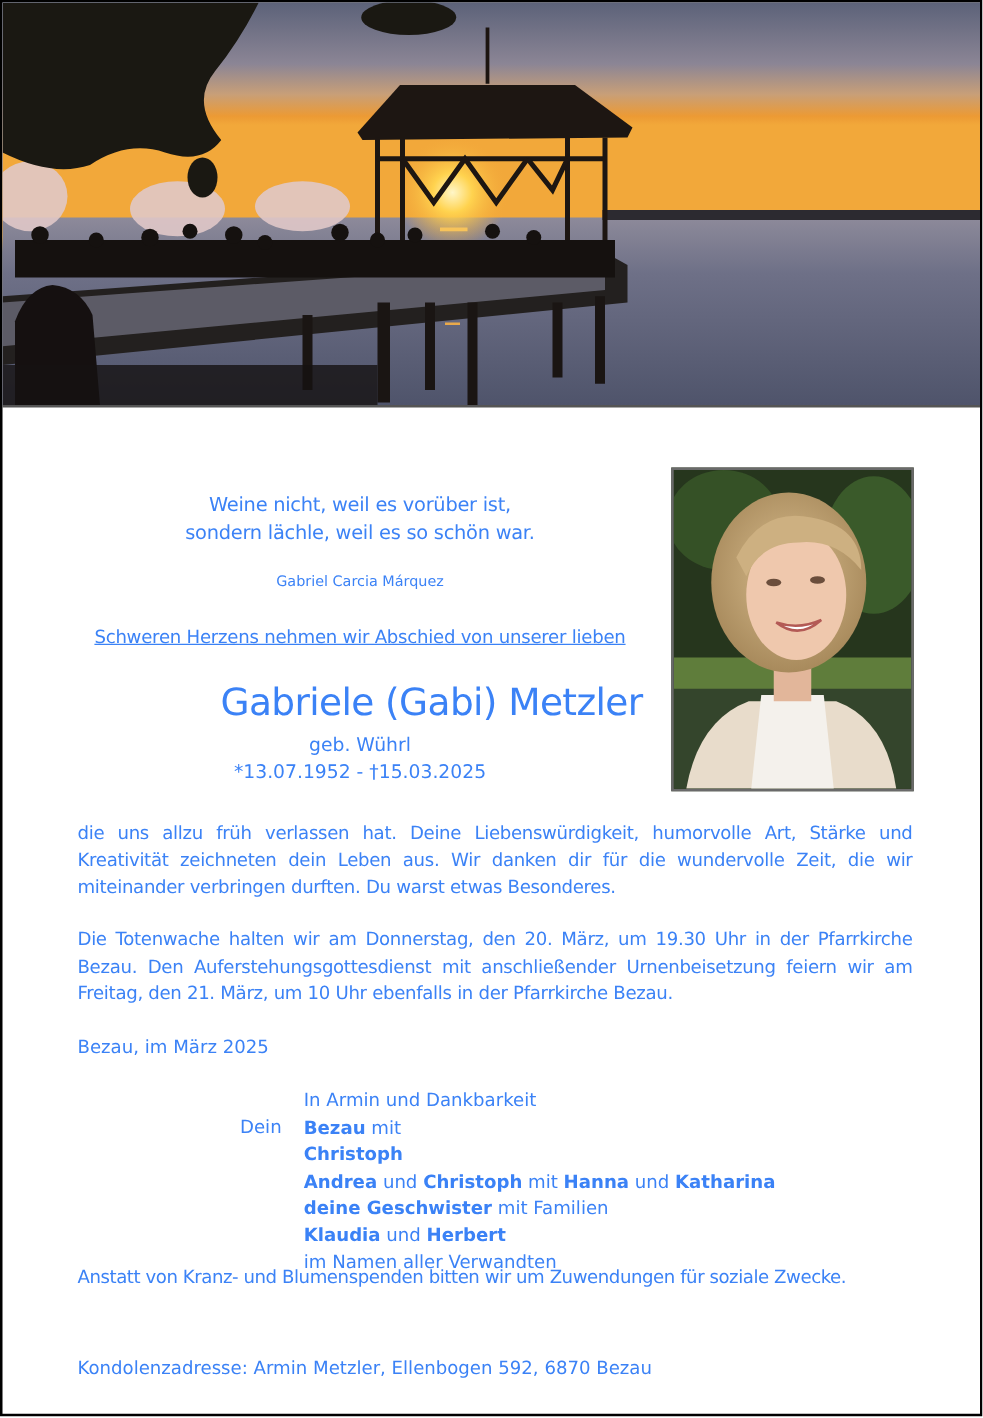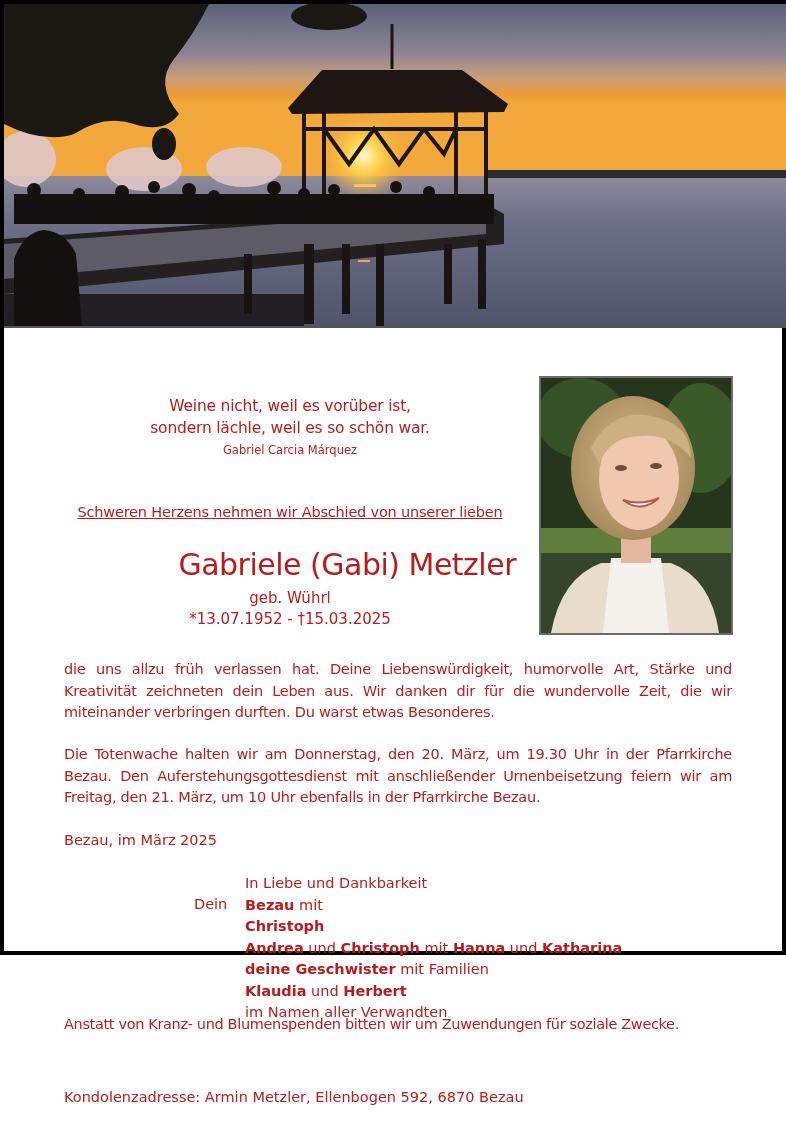--- a/index.html
+++ b/index.html
@@ -1,37 +1,37 @@
 <!DOCTYPE html>
 <html><head>
   <meta charset="utf-8">
   <style>
     html, body { margin: 0; padding: 0; background: #ffffff; }
     body { width: 786px; height: 1134px; overflow: hidden; }
     .page {
       position: relative;
-      width: 786px; height: 955px;
+      width: 786px; height: 1133px;
       box-sizing: border-box;
-      border: 4px solid #000000;
+      border: 2px solid #000000;
       background: #ffffff;
       font-family: "DejaVu Sans", "Liberation Sans", sans-serif;
-      color: #b91c1c;
+      color: #3b82f6;
     }
     
     .banner {
       position: absolute; left: 0; top: 0; width: 782px; height: 322px;
       overflow: hidden;
       border-bottom: 2px solid #555;
       background: linear-gradient(180deg, #5f6479 0%, #8a8290 30%, #c99a6a 48%, #e6922e 55%, #f0a535 58%, #6f6f80 62%, #5b5f74 100%);
     }
     .banner svg { position: absolute; left: 0; top: 0; }
     
     .quote { position: absolute; left: 60px; width: 452px; top: 391px; text-align: center; }
     .quote-line { font-size: 15.5px; line-height: 22px; letter-spacing: -0.2px; }
-    .quote-author { font-size: 11.5px; line-height: 20px; margin-top: 1px; }
+    .quote-author { font-size: 11.5px; line-height: 20px; margin-top: 18px; }
     
     .portrait {
       position: absolute; left: 535px; top: 372px; width: 194px; height: 259px;
       box-sizing: border-box; border: 2px solid #6a6a6a; overflow: hidden;
       background: #2e3b22;
     }
     .portrait svg { display: block; }
     
     .intro { position: absolute; left: 60px; width: 452px; top: 498px; text-align: center; font-size: 14.5px; line-height: 20px; letter-spacing: -0.2px; text-decoration: underline; }
     .name { position: absolute; left: 60px; width: 452px; top: 541px; text-align: right; font-size: 30px; line-height: 40px; letter-spacing: -0.5px; }
@@ -185,21 +185,21 @@
   <div class="maiden">geb. Wührl</div>
   <div class="dates">*13.07.1952 - †15.03.2025</div>
 
   <div class="para p1">die uns allzu früh verlassen hat. Deine Liebenswürdigkeit, humorvolle Art, Stärke und Kreativität zeichneten dein Leben aus. Wir danken dir für die wundervolle Zeit, die wir miteinander verbringen durften. Du warst etwas Besonderes.</div>
   <div class="para p2">Die Totenwache halten wir am Donnerstag, den 20. März, um 19.30 Uhr in der Pfarrkirche Bezau. Den Auferstehungsgottesdienst mit anschließender Urnenbeisetzung feiern wir am Freitag, den 21. März, um 10 Uhr ebenfalls in der Pfarrkirche Bezau.</div>
 
   <div class="place"><b>Bezau,</b><span> im März 2025</span></div>
 
   <div class="sig-lead">Dein</div>
   <div class="sig">
-    <div>In Liebe und Dankbarkeit</div>
+    <div>In Armin und Dankbarkeit</div>
     <div id="sig-lines">
         <div><b>Bezau</b><span> mit</span></div>
         <div><b>Christoph</b></div>
         <div><b>Andrea</b><span> und </span><b>Christoph</b><span> mit </span><b>Hanna</b><span> und </span><b>Katharina</b></div>
         <div><b>deine Geschwister</b><span> mit Familien</span></div>
         <div><b>Klaudia</b><span> und </span><b>Herbert</b></div>
         <div><span>im Namen aller Verwandten</span></div>
       </div>
   </div>
 

